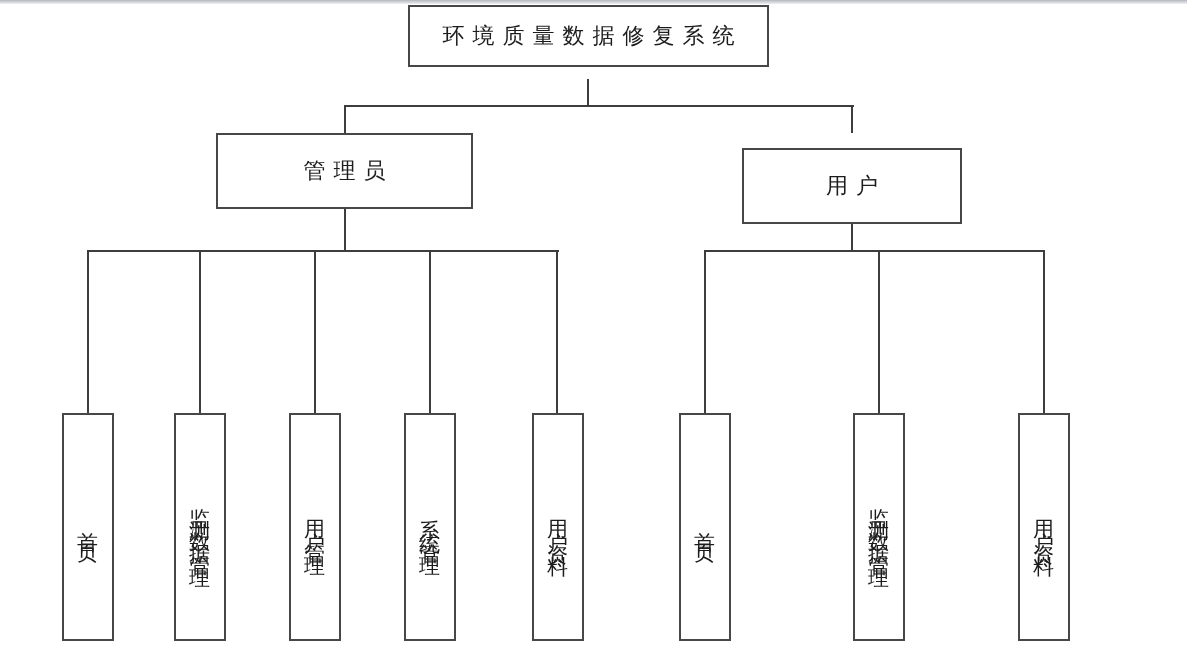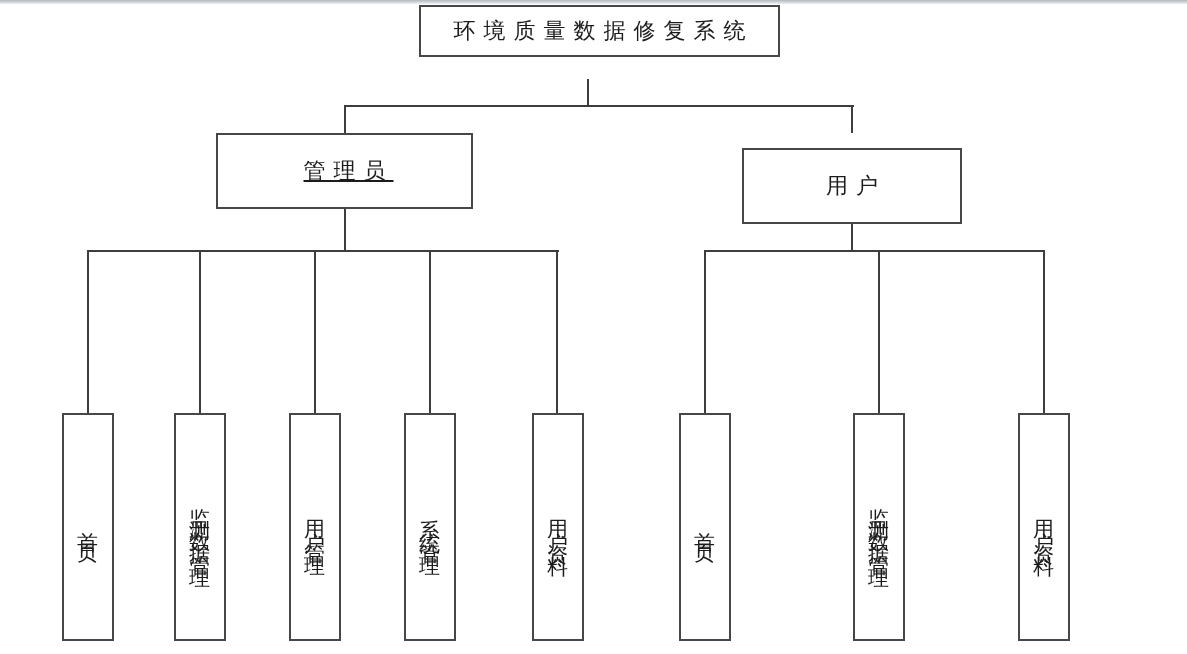--- a/index.html
+++ b/index.html
@@ -27,22 +27,22 @@
     align-items: center;
     justify-content: center;
     text-align: center;
   }
   .node-h {
     font-size: 22px;
     letter-spacing: 8px;
     text-indent: 8px;
     white-space: nowrap;
   }
-  .node-root  { left: 419px; top: 5px;   width: 361px; height: 52px; }
-  .node-admin { left: 216px; top: 133px; width: 257px; height: 76px; text-decoration: underline; }
+  .node-root  { left: 408px; top: 5px;   width: 361px; height: 62px; }
+  .node-admin { left: 216px; top: 133px; width: 257px; height: 76px; }
   .node-user  { left: 742px; top: 148px; width: 220px; height: 76px; }
 
   .leaf { top: 413px; width: 52px; height: 228px; }
   .leaf .vtext {
     writing-mode: vertical-lr;
     text-orientation: upright;
     font-size: 21px;
     letter-spacing: 12px;
     line-height: 1;
   }

